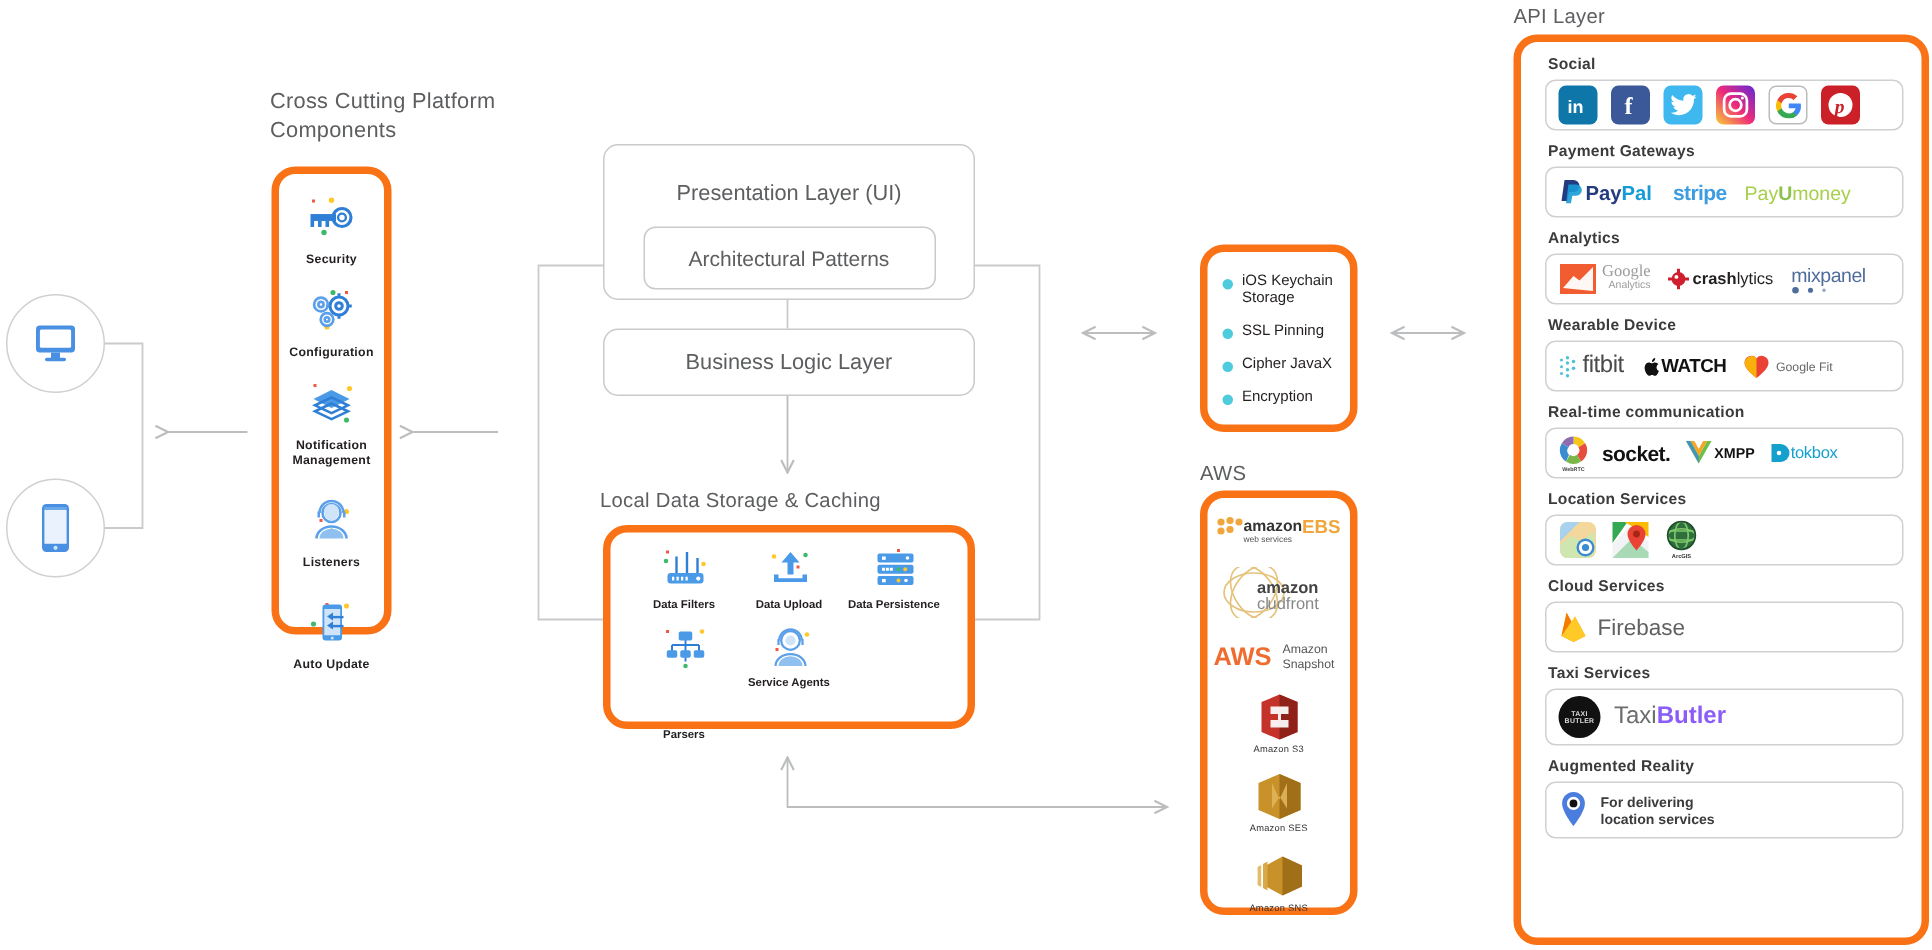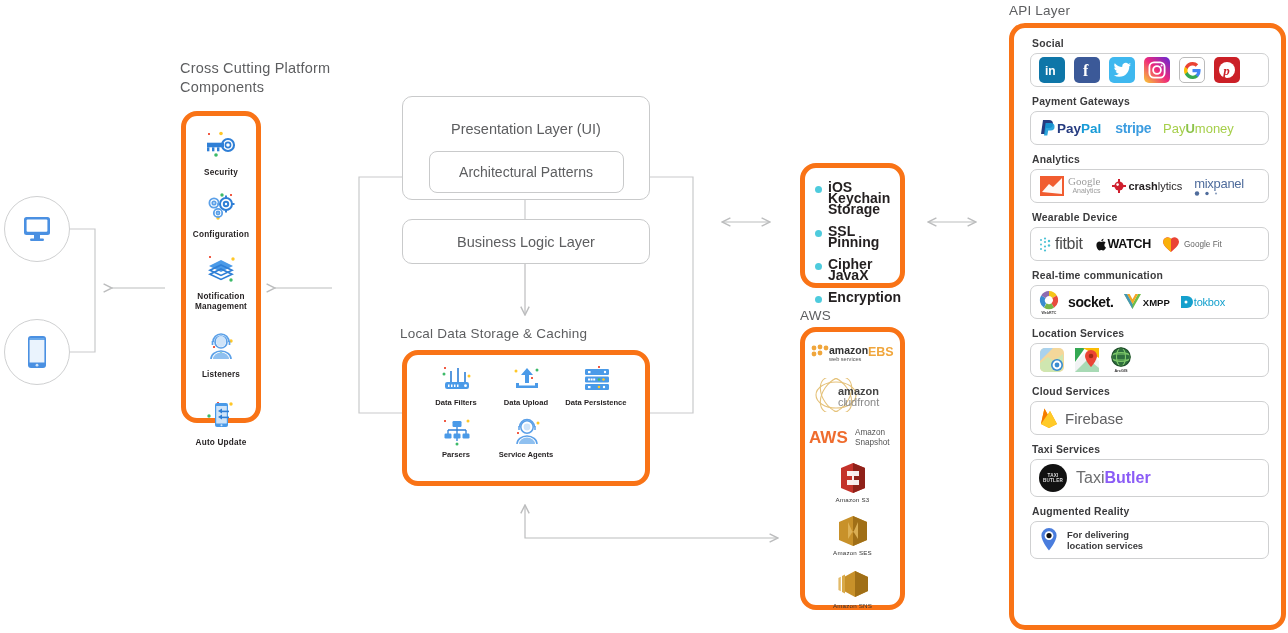--- a/index.html
+++ b/index.html
@@ -61,21 +61,21 @@
   #storage-panel { width:248px; height:118px; }
   .st-grid { display:flex; flex-wrap:wrap; padding:10px 14px 0 14px; }
   .st-item { width:33.33%; display:flex; flex-direction:column; align-items:center; margin-bottom:6px; }
   .st-label { font-size:7.6px; font-weight:bold; color:#231f20; text-align:center; line-height:9px; margin-top:3px; }
   .st-ico { width:36px; height:30px; position:relative; }
 
   
   #security-panel { width:105px; }
   .sec-row { display:flex; align-items:flex-start; margin:0 0 11px 0; }
   .sec-dot { width:7px; height:7px; border-radius:50%; background:#4ecbdd; margin:4px 6px 0 0; flex:0 0 auto; }
-  .sec-text { font-size:14px; font-weight:bold; color:#231f20; line-height:11px; }
+  .sec-text { font-size:10px; font-weight:normal; color:#231f20; line-height:11px; }
 
   
   #aws-panel { width:105px; }
   .aws-item { display:flex; flex-direction:column; align-items:center; }
   .aws-cap { font-size:6.2px; color:#333; margin-top:2px; letter-spacing:.2px; }
 
   
   #api-panel { width:277px; }
   .api-group-label {
     font-size:10.4px; font-weight:bold; color:#3b3b3d;
@@ -325,21 +325,21 @@
           </g>
           <circle cx="21" cy="14.5" r="1.3" fill="#3dba69"></circle>
           <circle cx="25.5" cy="14.5" r="1.3" fill="#ffc727"></circle>
           <circle cx="21" cy="22" r="1.3" fill="#ffc727"></circle>
           <circle cx="26" cy="22" r="1.2" fill="#fff"></circle>
         </svg>
       </div>
       <div class="st-label">Data Persistence</div>
     </div>
 
-    <div class="st-item" style="margin-top:4px;">
+    <div class="st-item" style="margin-top:4px;gap:35px;">
       <div class="st-ico">
         <svg width="38" height="30" viewBox="0 0 38 30">
           <rect x="6" y="3" width="2" height="2" fill="#f05a44"></rect>
           <circle cx="30" cy="4" r="1.5" fill="#ffc727"></circle>
           <circle cx="19" cy="27" r="1.5" fill="#3dba69"></circle>
           <g stroke="#2f7fd6" stroke-width="1.3" fill="none">
             <path d="M19,9 v4 M10,13 h18 M10,13 v4 M19,13 v4 M28,13 v4"></path>
             <path d="M19,21 v3"></path>
           </g>
           <rect x="14.5" y="4" width="9" height="6" rx="1.2" fill="#4a9ae8"></rect>

